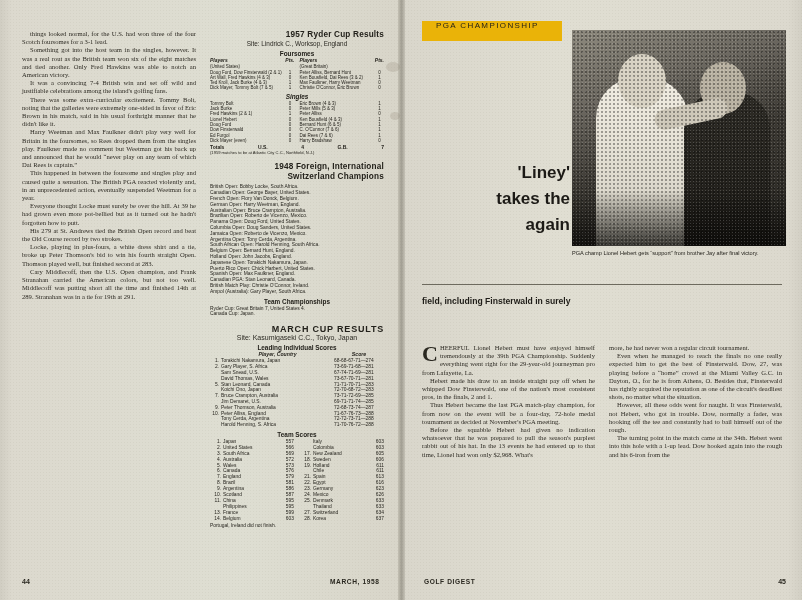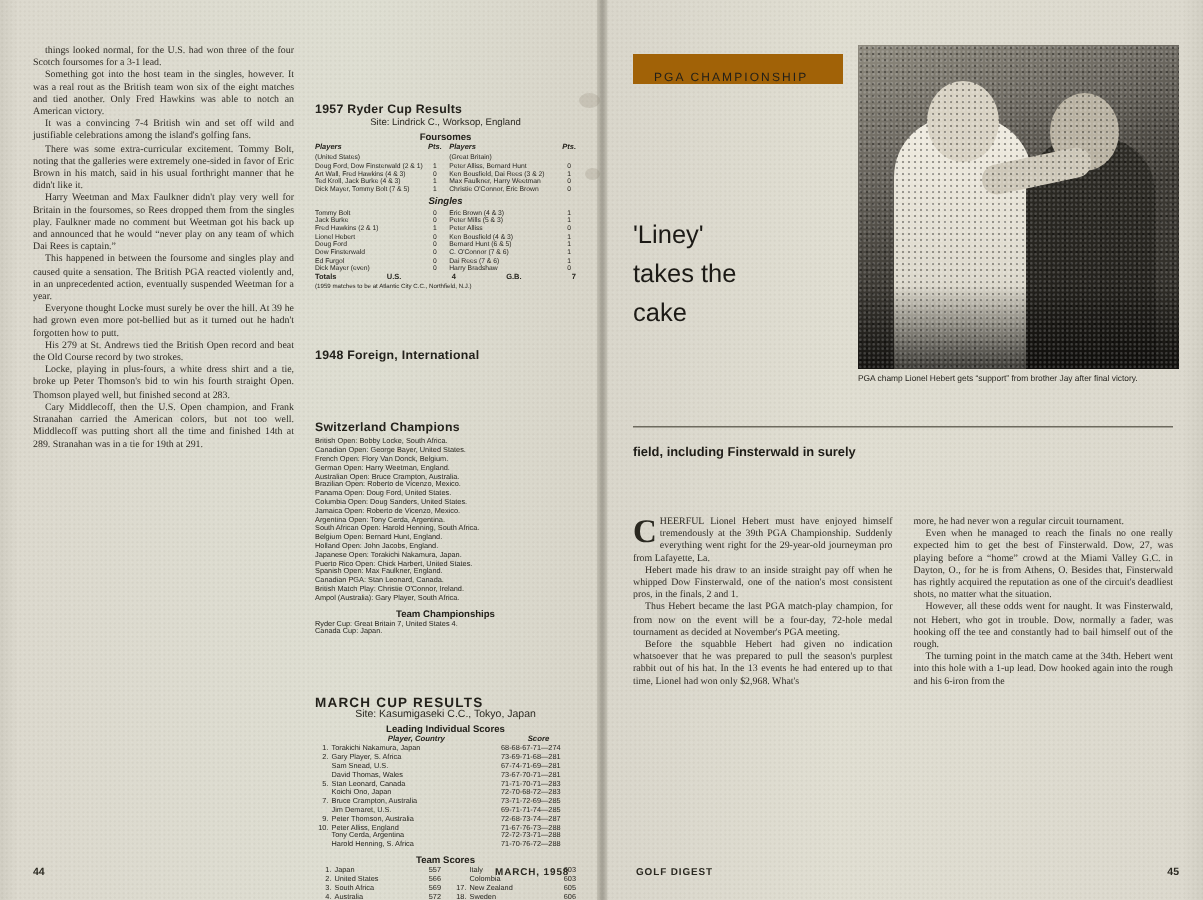--- a/index.html
+++ b/index.html
@@ -30,22 +30,22 @@
   
   .lp-cols{position:absolute;left:22px;top:30px;width:362px;height:538px;
      display:flex;gap:14px;}
   .col{width:174px;}
   .body-txt{font-size:6.6px;line-height:8.2px;text-align:justify;color:#2e2b24;
      font-family:"Liberation Serif", serif;}
   .body-txt p{margin:0 0 0 0;text-indent:8px;}
   .body-txt p.first{text-indent:8px;}
 
   
-  .tbl-title{text-align:left;font-family:"Liberation Sans",sans-serif;
-     font-weight:bold;font-size:8.2px;color:#23211b;letter-spacing:.2px;line-height:10px;margin-top:38px;}
+  .tbl-title{text-align:right;font-family:"Liberation Sans",sans-serif;
+     font-weight:bold;font-size:8.2px;color:#23211b;letter-spacing:.2px;line-height:10px;}
   .tbl-sub{text-align:center;font-family:"Liberation Sans",sans-serif;
      font-size:6.4px;color:#2b2922;line-height:8px;margin-bottom:2px;}
   .tbl-section{text-align:center;font-family:"Liberation Sans",sans-serif;
      font-weight:bold;font-style:italic;font-size:6.4px;color:#23211b;margin:2px 0 1px;}
   .tbl-section.plain{font-style:normal;}
   .mini{font-family:"Liberation Sans",sans-serif;font-size:4.5px;line-height:5.3px;
      color:#26241e;}
   .rc-grid{display:flex;gap:5px;}
   .rc-half{width:50%;}
   .rc-head{display:flex;justify-content:space-between;font-style:italic;font-weight:bold;
@@ -63,22 +63,22 @@
   .cc-score{width:50px;text-align:left;font-family:"Liberation Sans",sans-serif;}
   .cc-hdr{display:flex;font-style:italic;font-weight:bold;font-size:5.2px;margin:1px 0;}
   .ts-wrap{display:flex;gap:6px;font-size:4.9px;line-height:5.9px;}
   .ts-col{width:50%;}
   .ts-row{display:flex;}
   .ts-rank{width:11px;text-align:right;padding-right:2px;}
   .ts-name{flex:1;}
   .ts-val{width:17px;text-align:right;}
 
   
-  .pga-band{position:absolute;left:422px;top:36px;width:140px;height:20px;
-     background:#a16207;display:flex;align-items:flex-end;}
+  .pga-band{position:absolute;left:422px;top:21px;width:140px;height:20px;
+     background:#eab308;display:flex;align-items:flex-start;}
   .pga-band span{font-family:"Liberation Sans",sans-serif;font-size:8px;
      letter-spacing:1.4px;color:#201e19;padding-left:14px;}
   .photo{position:absolute;left:572px;top:30px;width:214px;height:216px;
      background:#3a3731;overflow:hidden;}
   .photo .ph-grain{position:absolute;inset:0;
      background-image:
        radial-gradient(rgba(255,255,255,.18) .8px, transparent .9px),
        radial-gradient(rgba(0,0,0,.35) .7px, transparent .8px);
      background-size:3px 3px,4px 4px;}
   .ph-sky{position:absolute;inset:0;background:
@@ -91,22 +91,22 @@
      background:#d8d2c3;}
   .ph-head2{position:absolute;left:128px;top:32px;width:46px;height:52px;border-radius:50%;
      background:#b9b2a2;}
   .ph-arm{position:absolute;left:82px;top:74px;width:74px;height:20px;border-radius:10px;
      background:#cdc7b8;transform:rotate(-12deg);}
   .ph-dark{position:absolute;left:0;bottom:0;width:214px;height:56px;
      background:linear-gradient(to top,rgba(10,9,7,.75),rgba(10,9,7,0));}
 
   .caption{position:absolute;left:572px;top:250px;width:214px;
      font-family:"Liberation Sans",sans-serif;font-size:5.6px;line-height:7px;color:#26241e;}
-  .kicker{position:absolute;left:422px;top:144px;width:148px;text-align:left;
-     font-family:"Liberation Sans",sans-serif;font-weight:normal;font-size:17px;
+  .kicker{position:absolute;left:422px;top:160px;width:148px;text-align:right;
+     font-family:"Liberation Sans",sans-serif;font-weight:bold;font-size:17px;
      line-height:26px;color:#1c1a16;}
   .deck{position:absolute;left:422px;top:294px;width:360px;
      font-family:"Liberation Sans",sans-serif;font-weight:bold;font-size:8.6px;
      line-height:14px;color:#1e1c17;}
   .rule{position:absolute;left:422px;top:284px;width:360px;height:1px;background:#6d6a5e;}
 
   .rp-cols{position:absolute;left:422px;top:344px;width:360px;height:218px;
      display:flex;gap:14px;}
   .rcol{width:173px;}
   .dropcap{float:left;font-size:22px;line-height:17px;font-weight:bold;
@@ -564,21 +564,21 @@
     <div class="ph-fig2"></div>
     <div class="ph-head2"></div>
     <div class="ph-arm"></div>
     <div class="ph-dark"></div>
     <div class="ph-grain"></div>
   </div>
 
   <div class="kicker">
     <div>'Liney'</div>
     <div>takes the</div>
-    <div>cake</div>
+    <div>again</div>
   </div>
 
   <div class="caption">PGA champ Lionel Hebert gets “support” from brother Jay after final victory.</div>
 
   <div class="rule"></div>
   <div class="deck">
     <div>field, including Finsterwald in surely</div>
   </div>
 
   <div class="rp-cols">

